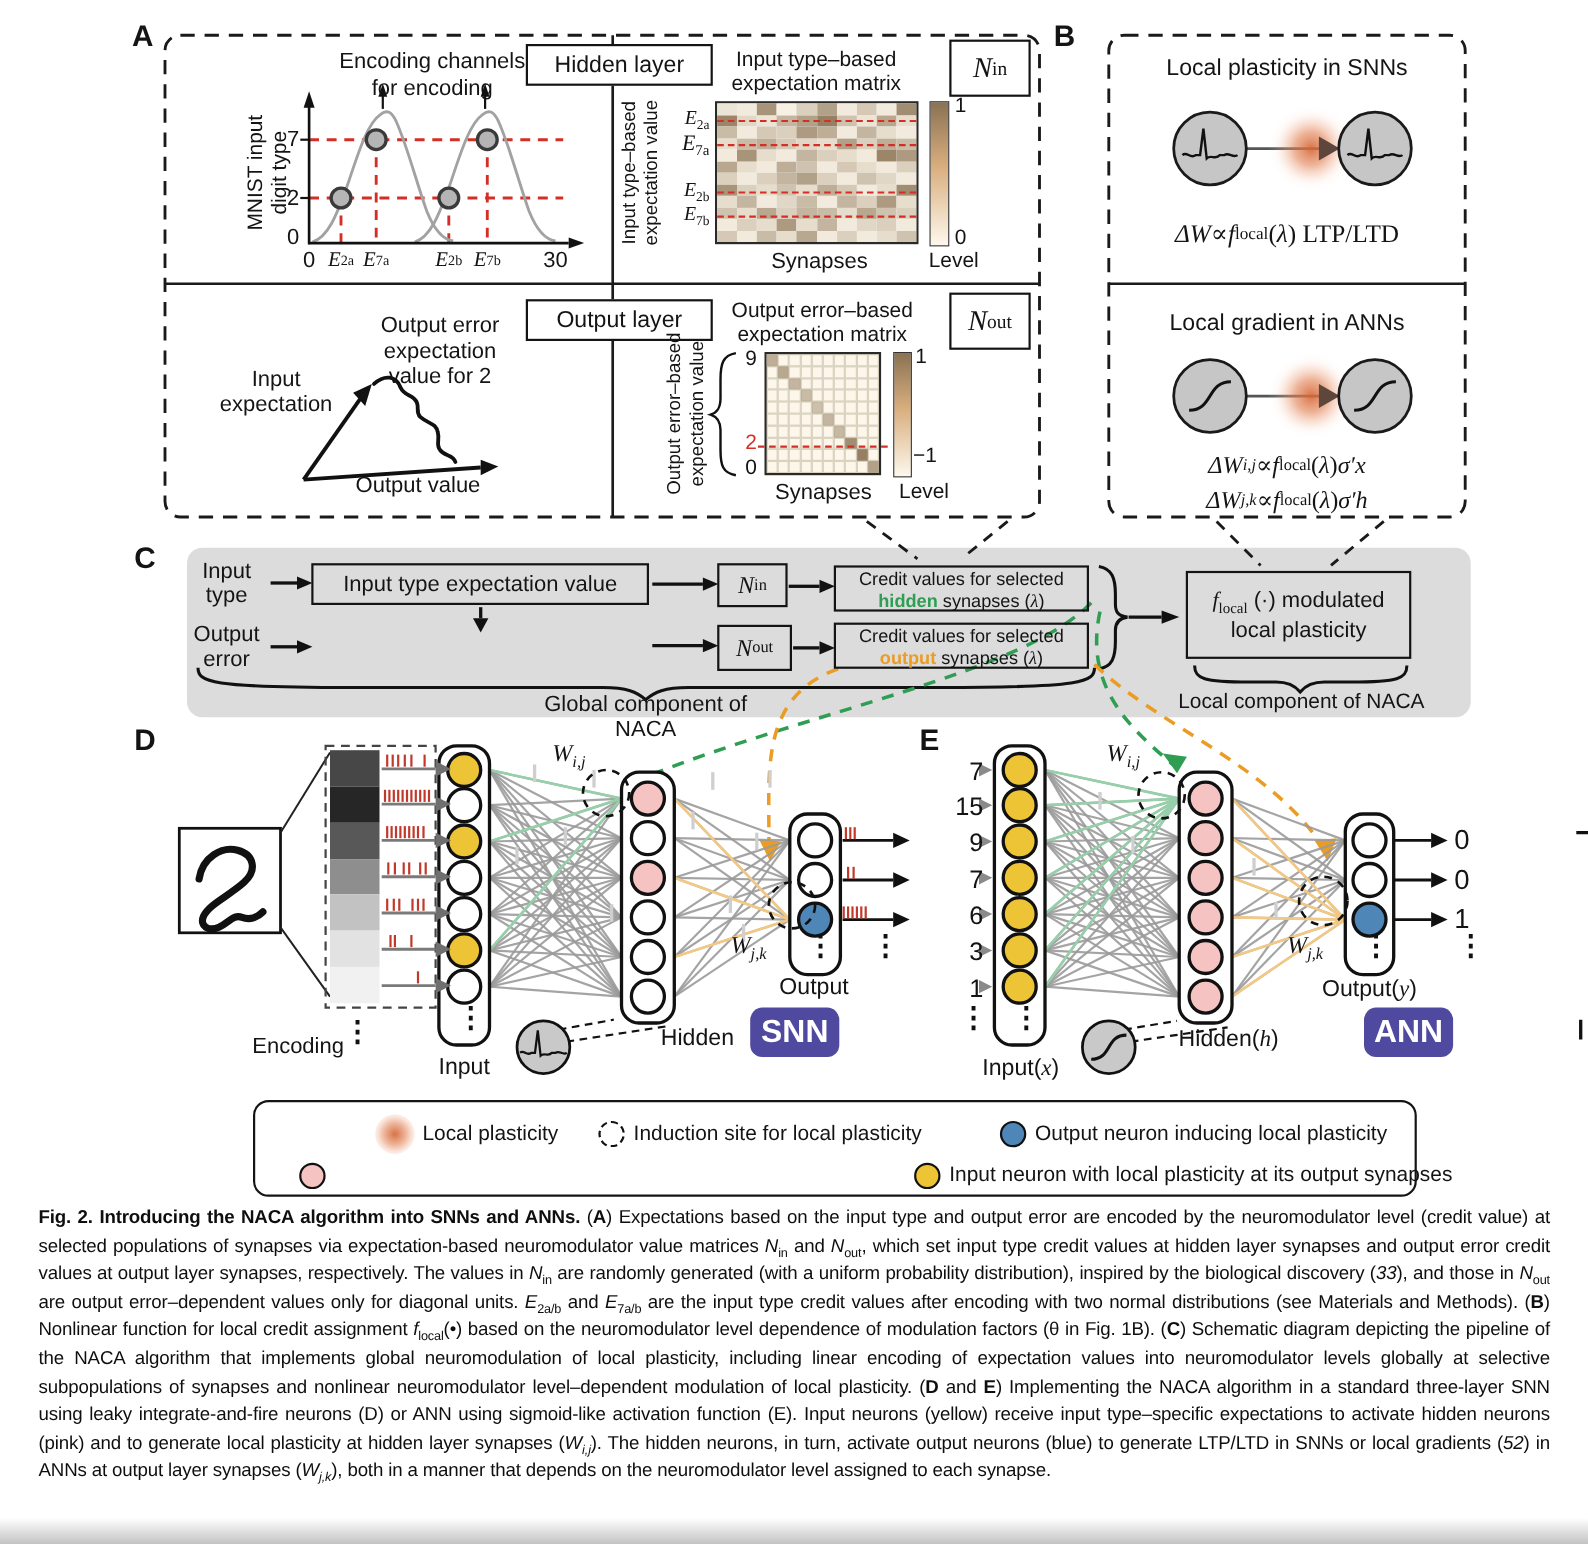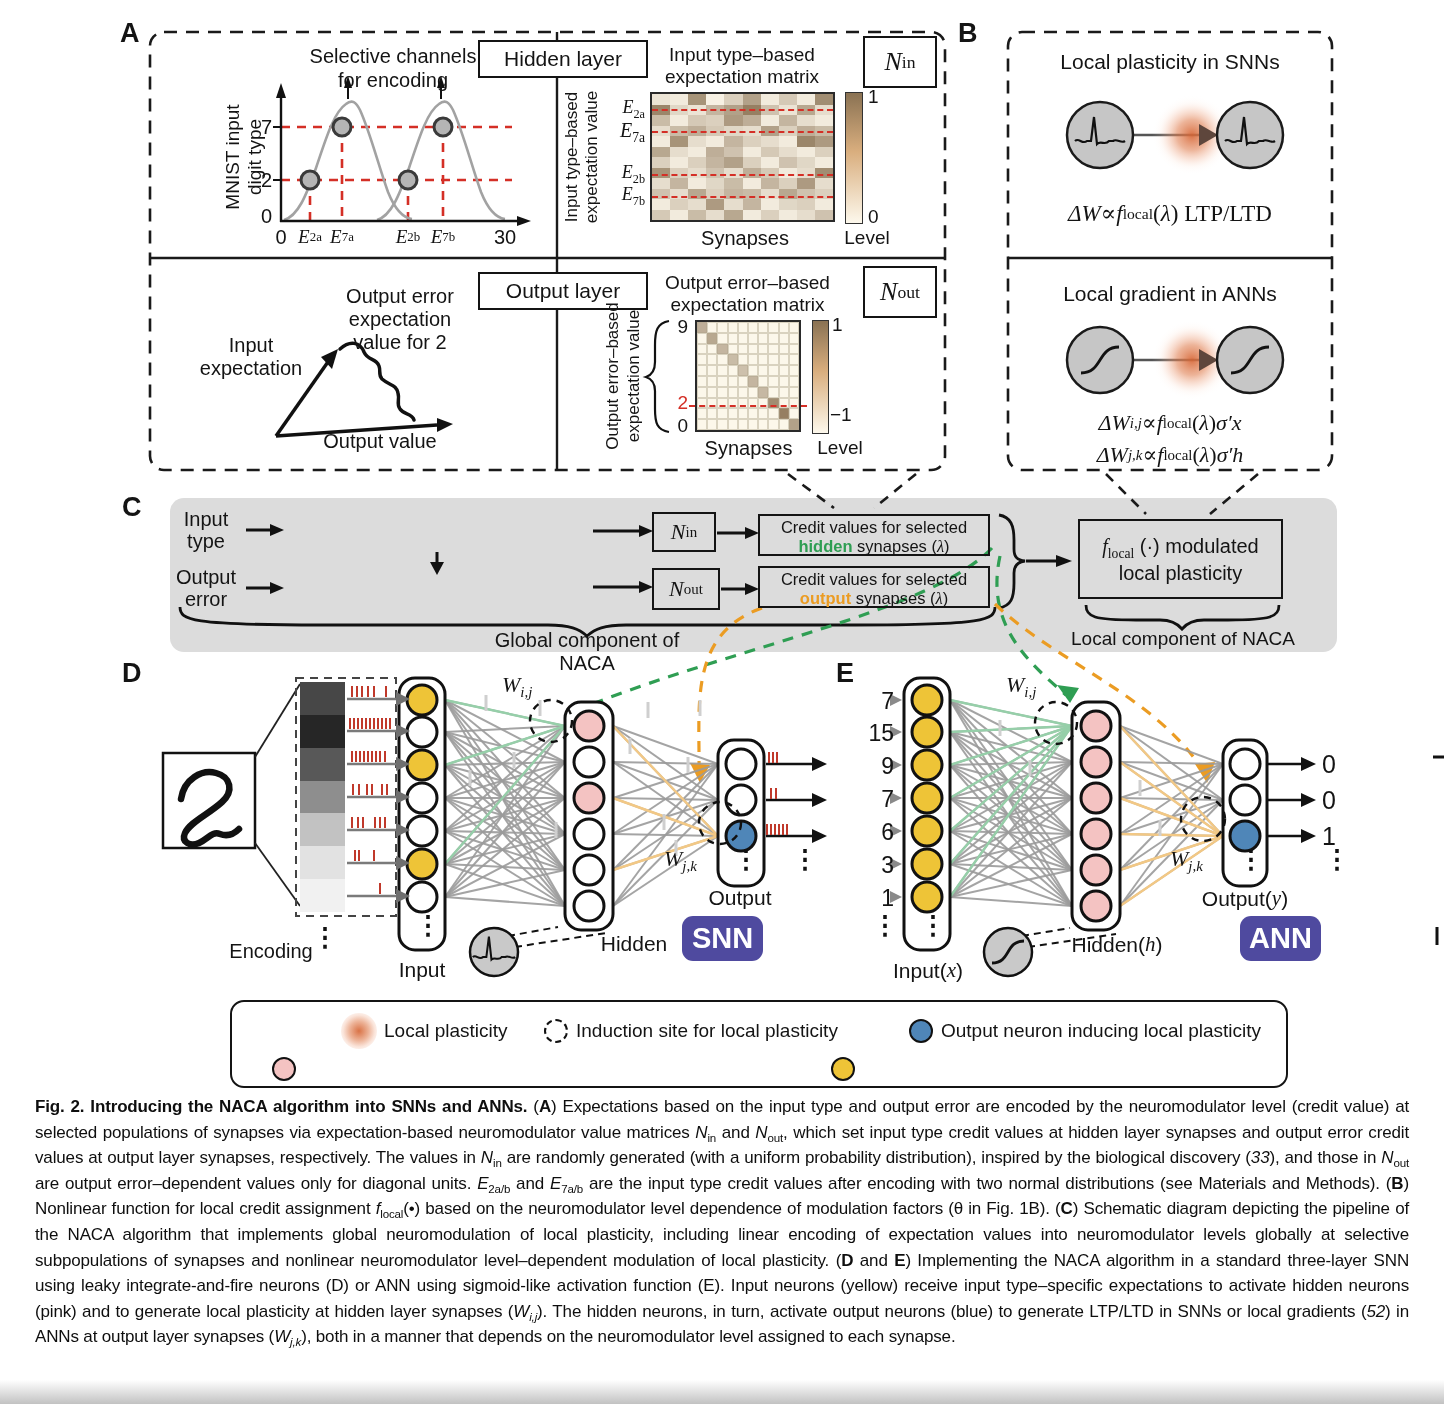--- a/index.html
+++ b/index.html
@@ -473,21 +473,21 @@
   <div class="abs plabel" style="left:122px;top:658px">D</div>
   <div class="abs plabel" style="left:836px;top:658px">E</div>
 
   <div class="abs box whitebg ctr" style="left:478px;top:40px;width:170px;height:38px;font-size:21px">
     <span>Hidden layer</span>
     </div>
   <div class="abs box whitebg ctr" style="left:478px;top:272px;width:170px;height:38px;font-size:21px">
     <span>Output layer</span>
     </div>
 
-  <div class="abs ctr" style="left:283px;top:44px;width:220px;height:24px;font-size:20px">Selective channels</div>
+  <div class="abs ctr" style="left:283px;top:44px;width:220px;height:24px;font-size:20px">Encoding channels</div>
   <div class="abs ctr" style="left:283px;top:68px;width:220px;height:24px;font-size:20px">for encoding</div>
   <div class="abs rot ctr" style="left:158px;top:145px;width:150px;height:24px;font-size:19px">MNIST input</div>
   <div class="abs rot ctr" style="left:180px;top:145px;width:150px;height:24px;font-size:19px">digit type</div>
   <div class="abs rt" style="left:246px;top:116px;width:26px;font-size:20px">7</div>
   <div class="abs rt" style="left:246px;top:169px;width:26px;font-size:20px">2</div>
   <div class="abs rt" style="left:246px;top:205px;width:26px;font-size:20px">0</div>
   <div class="abs ctr" style="left:273px;top:226px;width:16px;font-size:20px">0</div>
   <div class="abs ctr serif" style="left:295px;top:226px;width:30px;font-size:19px">
       <span style="font-style: italic;">E</span>
       <sub>2a</sub>
@@ -806,20 +806,21 @@
       <span style="font-style: italic;">f</span>
       <sub>local</sub>
       <span> (</span>
       <span style="font-style: italic;">λ</span>
       <span>) </span>
       <span style="font-style: italic;">σ′h</span>
     </div>
 
   <div class="abs ctr" style="left:168px;top:508px;width:76px;font-size:20px">Input</div>
   <div class="abs ctr" style="left:168px;top:530px;width:76px;font-size:20px">type</div>
+  <div class="abs box ctr" style="left:283px;top:512px;width:307px;height:38px;font-size:20px">Input type expectation value</div>
   <div class="abs ctr" style="left:164px;top:566px;width:84px;font-size:20px">Output</div>
   <div class="abs ctr" style="left:164px;top:588px;width:84px;font-size:20px">error</div>
   <div class="abs box ctr serif" style="left:652px;top:512px;width:64px;height:40px;font-size:22px">
       <span style="font-style: italic;">N</span>
       <sub>in</sub>
     </div>
   <div class="abs box ctr serif" style="left:652px;top:568px;width:68px;height:42px;font-size:22px">
       <span style="font-style: italic;">N</span>
       <sub>out</sub>
     </div>
@@ -894,17 +895,18 @@
 
   <div class="abs box" style="left:230px;top:1000px;width:1058px;height:88px;border-radius:14px;background:#fff"></div>
   <div class="abs glow" style="left:341px;top:1013px;width:36px;height:36px;border-radius:50%"></div>
   <div class="abs" style="left:384px;top:1020px;font-size:19px">Local plasticity</div>
   <div class="abs" style="left:544px;top:1019px;width:24px;height:24px;border:2.5px dashed #111;border-radius:50%;box-sizing:border-box"></div>
   <div class="abs" style="left:576px;top:1020px;font-size:19px">Induction site for local plasticity</div>
   <div class="abs legend-circ" style="left:909px;top:1019px;width:24px;height:24px;background:#4f86b8"></div>
   <div class="abs" style="left:941px;top:1020px;font-size:19px">Output neuron inducing local plasticity</div>
   <div class="abs legend-circ" style="left:272px;top:1057px;width:24px;height:24px;background:#f4c3c2"></div>
   <div class="abs legend-circ" style="left:831px;top:1057px;width:24px;height:24px;background:#eec437"></div>
+  <div class="abs" style="left:863px;top:1058px;font-size:19px">Input neuron with local plasticity at its output synapses</div>
 
   <div id="caption" class="abs" style="left:35px;top:1094px;width:1374px"><span style="font-weight: bold;">Fig. 2. Introducing the NACA algorithm into SNNs and ANNs. </span><span>(</span><span style="font-weight: bold;">A</span><span>) Expectations based on the input type and output error are encoded by the neuromodulator level (credit value) at selected populations of synapses via expectation-based neuromodulator value matrices </span><span style="font-style: italic;">N</span><sub>in</sub><span> and </span><span style="font-style: italic;">N</span><sub>out</sub><span>, which set input type credit values at hidden layer synapses and output error credit values at output layer synapses, respectively. The values in </span><span style="font-style: italic;">N</span><sub>in</sub><span> are randomly generated (with a uniform probability distribution), inspired by the biological discovery (</span><span style="font-style: italic;">33</span><span>), and those in </span><span style="font-style: italic;">N</span><sub>out</sub><span> are output error–dependent values only for diagonal units. </span><span style="font-style: italic;">E</span><sub>2a/b</sub><span> and </span><span style="font-style: italic;">E</span><sub>7a/b</sub><span> are the input type credit values after encoding with two normal distributions (see Materials and Methods). (</span><span style="font-weight: bold;">B</span><span>) Nonlinear function for local credit assignment </span><span style="font-style: italic;">f</span><sub>local</sub><span>(•) based on the neuromodulator level dependence of modulation factors (θ in Fig. 1B). (</span><span style="font-weight: bold;">C</span><span>) Schematic diagram depicting the pipeline of the NACA algorithm that implements global neuromodulation of local plasticity, including linear encoding of expectation values into neuromodulator levels globally at selective subpopulations of synapses and nonlinear neuromodulator level–dependent modulation of local plasticity. (</span><span style="font-weight: bold;">D</span><span> and </span><span style="font-weight: bold;">E</span><span>) Implementing the NACA algorithm in a standard three-layer SNN using leaky integrate-and-fire neurons (D) or ANN using sigmoid-like activation function (E). Input neurons (yellow) receive input type–specific expectations to activate hidden neurons (pink) and to generate local plasticity at hidden layer synapses (</span><span style="font-style: italic;">W</span><sub style="font-style: italic;">i,j</sub><span>). The hidden neurons, in turn, activate output neurons (blue) to generate LTP/LTD in SNNs or local gradients (</span><span style="font-style: italic;">52</span><span>) in ANNs at output layer synapses (</span><span style="font-style: italic;">W</span><sub style="font-style: italic;">j,k</sub><span>), both in a manner that depends on the neuromodulator level assigned to each synapse.</span></div>
 
   <div class="abs" style="left:0;top:1380px;width:1444px;height:24px;background:linear-gradient(180deg,#ffffff,#c2c2c2)"></div>
 </div>
 
 </body></html>

